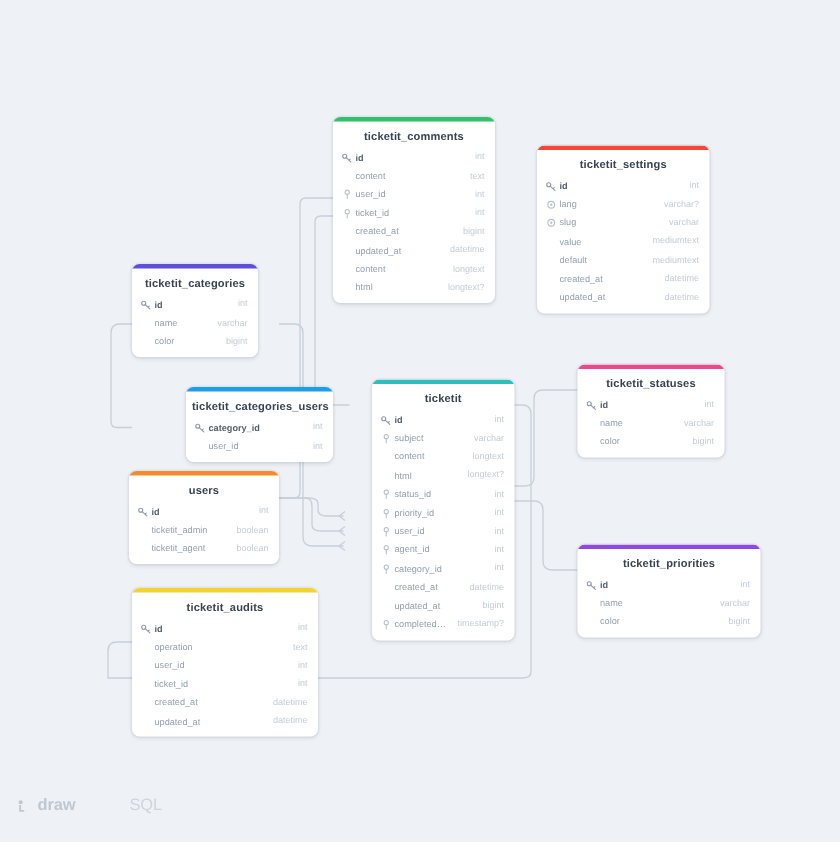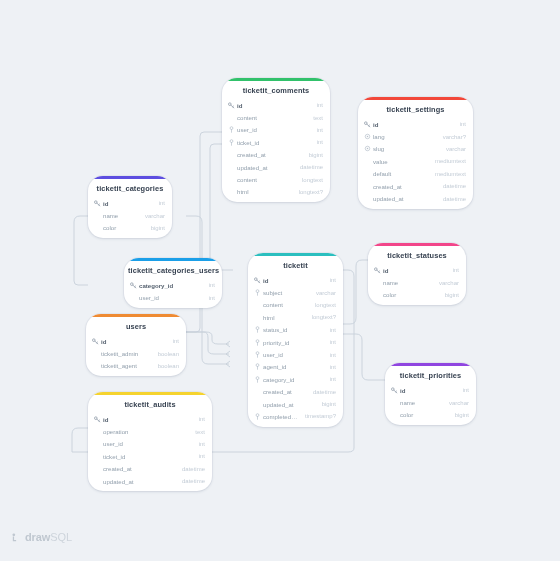--- a/index.html
+++ b/index.html
@@ -9,21 +9,21 @@
     font-family:"Liberation Sans", sans-serif;
     position:relative;
     overflow:hidden;
   }
   #canvas{position:absolute;inset:0;}
   #lines{position:absolute;left:0;top:0;width:560px;height:561px;pointer-events:none;}
 
   .table{
     position:absolute;
     background:#ffffff;
-    border-radius:15px;
+    border-radius:5px;
     box-shadow:0 1px 3px rgba(40,60,90,.13), 0 0 0 1px rgba(40,60,90,.04);
     overflow:hidden;
     z-index:2;
   }
   .accent{height:3px;width:100%;}
   .tname{
     text-align:center;
     font-size:7.4px;
     font-weight:bold;
     color:#384352;
@@ -59,21 +59,21 @@
     display:flex;align-items:center;
     opacity:.55;
     z-index:3;
   }
   #logo .mark{
     width:9px;height:9px;margin-right:4px;
     position:relative;
   }
   #logo .mark svg{display:block;}
   #logo .txt{font-size:11px;font-weight:bold;color:#9aa6b2;letter-spacing:-.1px;}
-  #logo .txt .sql{font-weight:normal;color:#b3bdc7;}
+  #logo .txt .sql{font-weight:normal;color:#b3bdc7;margin-left:36px;}
 </style>
 </head>
 <body>
 
 <div id="canvas">
 
   <svg id="lines" viewBox="0 0 560 561" xmlns="http://www.w3.org/2000/svg">
     <g fill="none" stroke="#c7d0da" stroke-width="0.9">
 
       <path d="M233,270 L214,270 Q210,270 210,266 L210,148 Q210,144 214,144 L229,144"></path>
@@ -439,21 +439,21 @@
               <svg width="7" height="7" viewBox="0 0 10 10">
                 <circle cx="5" cy="3" r="2" fill="none" stroke="#b6c0cb" stroke-width="1"></circle>
                 <path d="M5,5 L5,9" stroke="#b6c0cb" stroke-width="1" stroke-linecap="round"></path>
               </svg>
             </span>
             <span class="nm">completed_at</span>
             <span class="ty">timestamp?</span>
           </div>
         </div>
       </div>
-      <div class="table" style="left: 368px; top: 243px; width: 98px;">
+      <div class="table" style="left: 385px; top: 243px; width: 98px;">
         <div class="accent" style="background: rgb(242, 70, 138);"></div>
         <div class="tname">ticketit_statuses</div>
         <div class="cols">
           <div class="col pk">
             <span class="ic">
               <svg width="7" height="7" viewBox="0 0 10 10">
                 <circle cx="2.6" cy="3.1" r="1.9" fill="none" stroke="#8e9aa6" stroke-width="1.1"></circle>
                 <path d="M4,4.4 L8.4,8.4 M6.6,6.9 L7.8,5.8" stroke="#8e9aa6" stroke-width="1.1" fill="none" stroke-linecap="round"></path>
               </svg>
             </span>
@@ -465,21 +465,21 @@
             <span class="nm">name</span>
             <span class="ty">varchar</span>
           </div>
           <div class="col">
             <span class="ic"></span>
             <span class="nm">color</span>
             <span class="ty">bigint</span>
           </div>
         </div>
       </div>
-      <div class="table" style="left: 385px; top: 363px; width: 91px;">
+      <div class="table" style="left: 385px; top: 363px; width: 122px;">
         <div class="accent" style="background: rgb(144, 70, 224);"></div>
         <div class="tname">ticketit_priorities</div>
         <div class="cols">
           <div class="col pk">
             <span class="ic">
               <svg width="7" height="7" viewBox="0 0 10 10">
                 <circle cx="2.6" cy="3.1" r="1.9" fill="none" stroke="#8e9aa6" stroke-width="1.1"></circle>
                 <path d="M4,4.4 L8.4,8.4 M6.6,6.9 L7.8,5.8" stroke="#8e9aa6" stroke-width="1.1" fill="none" stroke-linecap="round"></path>
               </svg>
             </span>

